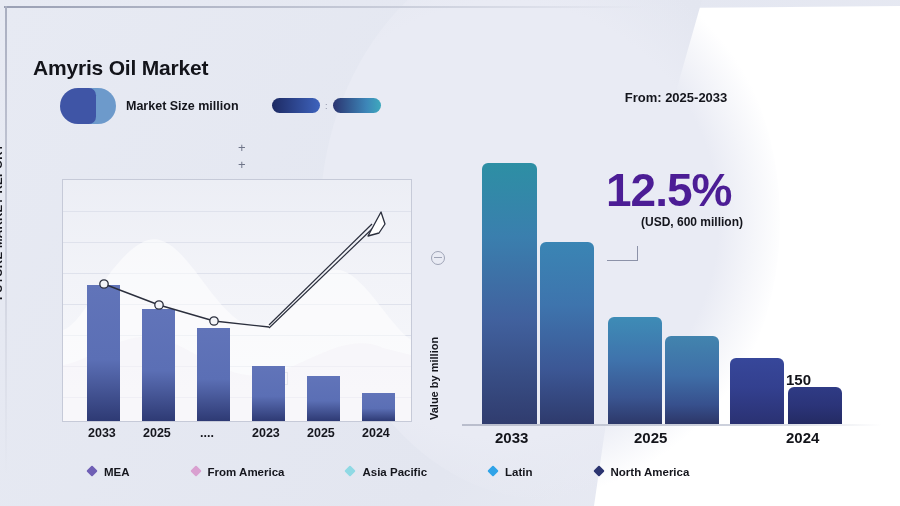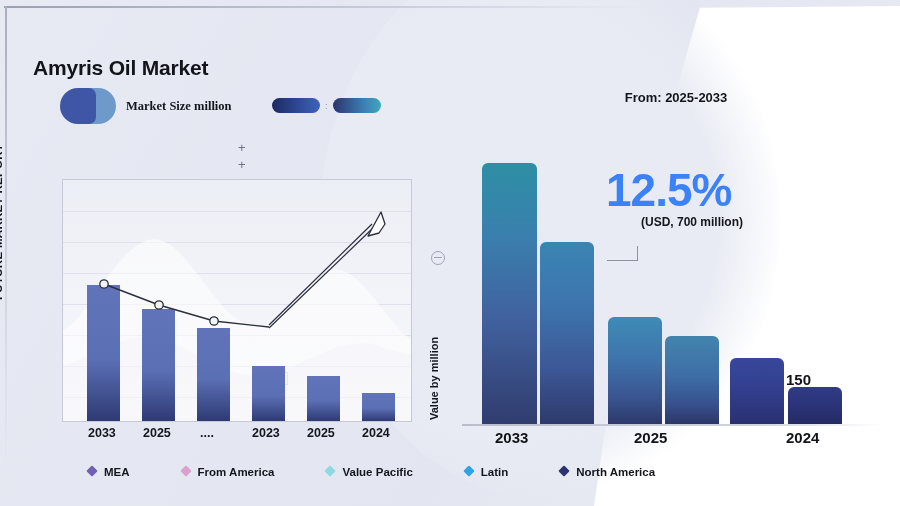--- a/index.html
+++ b/index.html
@@ -34,21 +34,21 @@
   .left-rule{
     position:absolute;left:5px;top:6px;width:2px;height:470px;
     background:linear-gradient(180deg,#a9aec0,#d8dbe6 70%,rgba(216,219,230,0));
   }
 
   
   .title-left{
     position:absolute;left:33px;top:56px;
     font-size:21px;font-weight:bold;color:#13141a;letter-spacing:-0.2px;
   }
-  .brand-row{position:absolute;left:60px;top:86px;display:flex;align-items:center;font-family:Liberation Serif, serif;}
+  .brand-row{position:absolute;left:60px;top:86px;display:flex;align-items:center;}
   .brand-mark{position:relative;width:58px;height:40px;}
   .brand-mark .right-lobe{
     position:absolute;left:22px;top:2px;width:34px;height:36px;
     background:#6d9acb;border-radius:6px 18px 18px 6px;
   }
   .brand-mark .left-lobe2{
     position:absolute;left:0px;top:2px;width:36px;height:36px;
     background:#3f55a6;border-radius:50% 20% 20% 50%;
   }
   .brand-label{
@@ -90,21 +90,21 @@
   .title-right{
     position:absolute;left:466px;top:57px;width:420px;text-align:center;
     font-size:19.5px;font-weight:bold;color:#13141a;letter-spacing:-0.2px;
   }
   .sub-right{
     position:absolute;left:466px;top:90px;width:420px;text-align:center;
     font-size:13px;font-weight:bold;color:#14151c;
   }
   .cagr-val{
     position:absolute;left:606px;top:163px;
-    font-size:46px;font-weight:bold;color:#3b82f6;letter-spacing:-1px;text-align:center;
+    font-size:46px;font-weight:bold;color:#4c1d95;letter-spacing:-1px;text-align:center;
   }
   .cagr-sub{
     position:absolute;left:641px;top:215px;
     font-size:12px;font-weight:bold;color:#14151c;
   }
   .axis-y-right{
     position:absolute;left:428px;top:420px;
     transform:rotate(-90deg);transform-origin:left top;
     font-size:11px;font-weight:bold;color:#15161d;white-space:nowrap;
   }
@@ -118,21 +118,21 @@
   .rbase{position:absolute;left:462px;top:424px;width:420px;height:2px;
     background:linear-gradient(90deg,#b9bdcc,#cfd3de 70%,rgba(207,211,222,0));}
   .bar-r{position:absolute;bottom:82px;border-radius:6px 6px 0 0;}
   .xlab-r{position:absolute;top:429px;font-size:15px;font-weight:bold;color:#13141a;}
   .val-150{position:absolute;left:786px;top:371px;font-size:15px;font-weight:bold;color:#13141a;}
   .notch{position:absolute;left:607px;top:246px;width:30px;height:14px;
     border-left:0;border-bottom:1px solid #8c92a8;border-right:1px solid #8c92a8;}
 
   
   .legend{
-    position:absolute;left:88px;top:466px;display:flex;align-items:center;gap:8px;
+    position:absolute;left:88px;top:466px;display:flex;align-items:center;gap:18px;
   }
   .legend-item{display:flex;align-items:center;margin-right:44px;}
   .legend-dot{width:8px;height:10px;margin-right:8px;transform:rotate(0deg);}
   .legend-dot i{display:block;width:8px;height:8px;transform:rotate(45deg);border-radius:1px;}
   .legend-label{font-size:11.5px;font-weight:bold;color:#15161d;white-space:nowrap;}
 
   .wm{position:absolute;opacity:.22;}
 </style>
 </head>
 <body>
@@ -214,21 +214,21 @@
 
   <div class="xlab-l" style="left:88px;top:426px;">2033</div>
   <div class="xlab-l" style="left:143px;top:426px;">2025</div>
   <div class="xlab-l" style="left:200px;top:426px;">....</div>
   <div class="xlab-l" style="left:252px;top:426px;">2023</div>
   <div class="xlab-l" style="left:307px;top:426px;">2025</div>
   <div class="xlab-l" style="left:362px;top:426px;">2024</div>
 
   <div class="sub-right">From: 2025-2033</div>
   <div class="cagr-val">12.5%</div>
-  <div class="cagr-sub">(USD, 700 million)</div>
+  <div class="cagr-sub">(USD, 600 million)</div>
 
   <div class="minus-icon"></div>
   <div class="axis-y-right">Value by million</div>
   <div class="notch"></div>
   <div class="rbase"></div>
 
   <div class="bar-r" style="left:482px;width:55px;height:261px;background:linear-gradient(180deg,#2d8fa4 0%,#3a7fae 28%,#41619e 60%,#303c6e 100%);"></div>
   <div class="bar-r" style="left:540px;width:54px;height:182px;background:linear-gradient(180deg,#3a85b4 0%,#3e74ad 35%,#3c5795 70%,#2e3a6c 100%);"></div>
 
   <div class="bar-r" style="left:608px;width:54px;height:107px;background:linear-gradient(180deg,#3e8cb6 0%,#3f73ac 40%,#3a5591 75%,#2d3869 100%);"></div>
@@ -253,21 +253,21 @@
     <div class="legend-item">
       <span class="legend-dot">
           <i style="background:#d9a0d0"></i>
         </span>
       <span class="legend-label">From America</span>
     </div>
     <div class="legend-item">
       <span class="legend-dot">
           <i style="background:#8fd9e4"></i>
         </span>
-      <span class="legend-label">Value Pacific</span>
+      <span class="legend-label">Asia Pacific</span>
     </div>
     <div class="legend-item">
       <span class="legend-dot">
           <i style="background:#2fa3e8"></i>
         </span>
       <span class="legend-label">Latin</span>
     </div>
     <div class="legend-item">
       <span class="legend-dot">
           <i style="background:#2b3470"></i>

